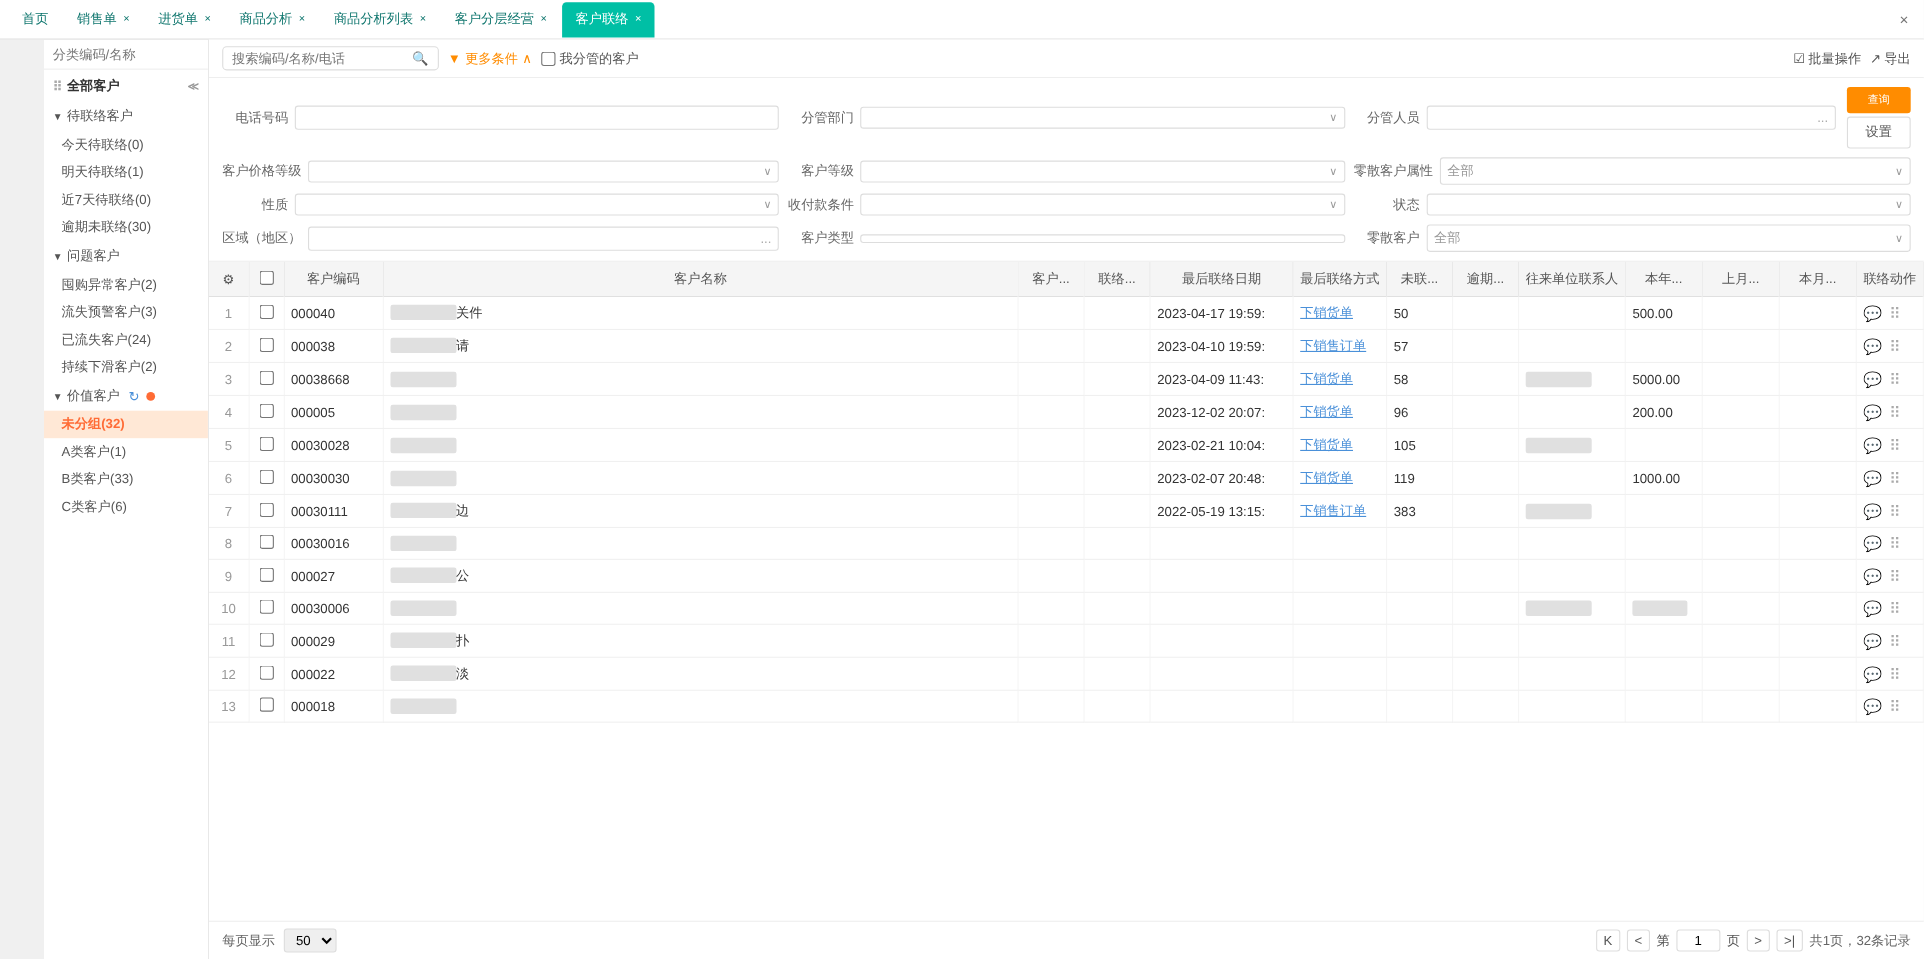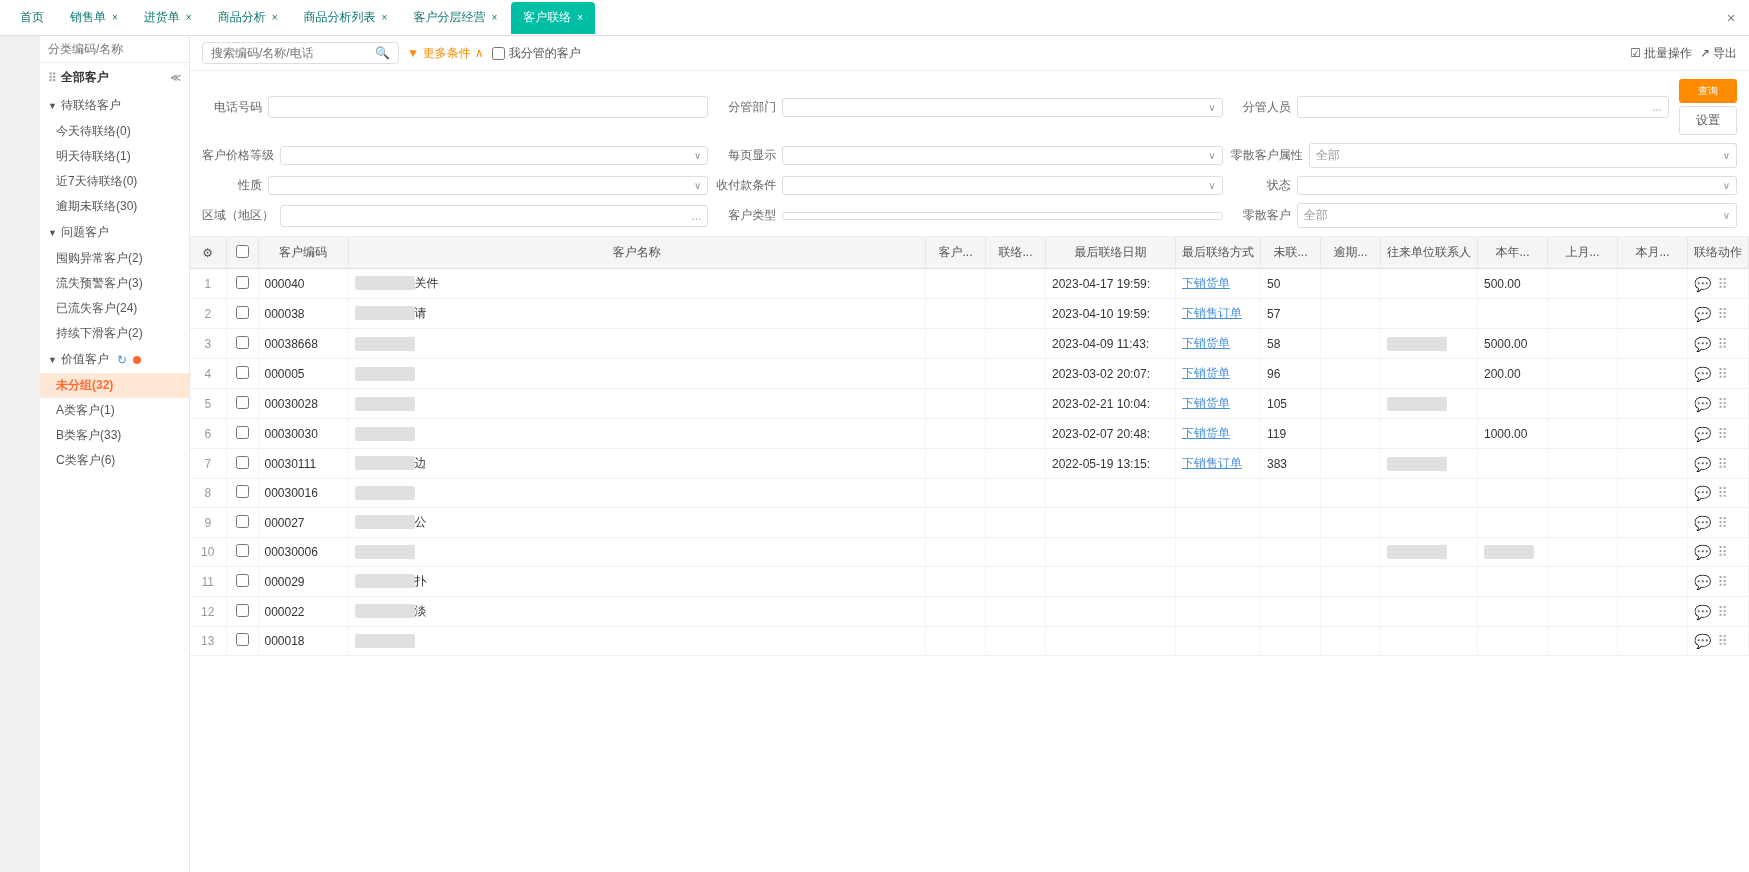--- a/index.html
+++ b/index.html
@@ -324,21 +324,21 @@
       </div>
 
       <div class="filter-row">
         <span class="filter-label">客户价格等级</span>
         <div class="filter-select">
           <span class="filter-select-text"></span>
           <span class="filter-chevron">∨</span>
         </div>
       </div>
       <div class="filter-row">
-        <span class="filter-label">每页显示</span>
+        <span class="filter-label">客户等级</span>
         <div class="filter-select">
           <span class="filter-select-text"></span>
           <span class="filter-chevron">∨</span>
         </div>
       </div>
       <div class="filter-row">
         <span class="filter-label">零散客户属性</span>
         <div class="filter-select">
           <span class="filter-select-text">全部</span>
           <span class="filter-chevron">∨</span>
@@ -477,21 +477,21 @@
       </div>
     </td>
             </tr>
             <tr>
               <td class="col-index">4</td>
               <td class="col-check"><input type="checkbox" style=""></td>
               <td class="col-code">000005</td>
               <td class="col-name"><span style="display:inline-block;background:#e0e0e0;border-radius:2px;color:transparent;min-width:60px;height:14px;">&nbsp;&nbsp;&nbsp;&nbsp;&nbsp;&nbsp;&nbsp;&nbsp;</span></td>
               <td class="col-type"></td>
               <td class="col-contact"></td>
-              <td class="col-date">2023-03-02 20:07:</td>
+              <td class="col-date">2023-12-02 20:07:</td>
               <td class="col-method"><a class="link-text">下销货单</a></td>
               <td class="col-uncontact">96</td>
               <td class="col-overdue"></td>
               <td class="col-liaison"></td>
               <td class="col-thisyear">200.00</td>
               <td class="col-lastmonth"></td>
               <td class="col-thismonth"></td>
               <td class="col-action">
       <div class="action-icons">
         <span class="action-icon" title="联络">💬</span>
@@ -694,15 +694,31 @@
       <div class="action-icons">
         <span class="action-icon" title="联络">💬</span>
         <span class="action-icon" title="更多">⠿</span>
       </div>
     </td>
             </tr>
           </tbody>
       </table>
     </div>
 
+    <div class="pagination">
+      <span class="page-size-label">每页显示</span>
+      <select class="page-size-select">
+        <option>50</option>
+      </select>
+      <div class="pagination-right">
+        <button class="page-btn">K</button>
+        <button class="page-btn">&lt;</button>
+        <span>第</span>
+        <input class="page-input" type="text" value="1" style="">
+        <span>页</span>
+        <button class="page-btn">&gt;</button>
+        <button class="page-btn">&gt;|</button>
+        <span class="total-info">共1页，32条记录</span>
+      </div>
+    </div>
 
   </div>
 </div>
 
 </body></html>

